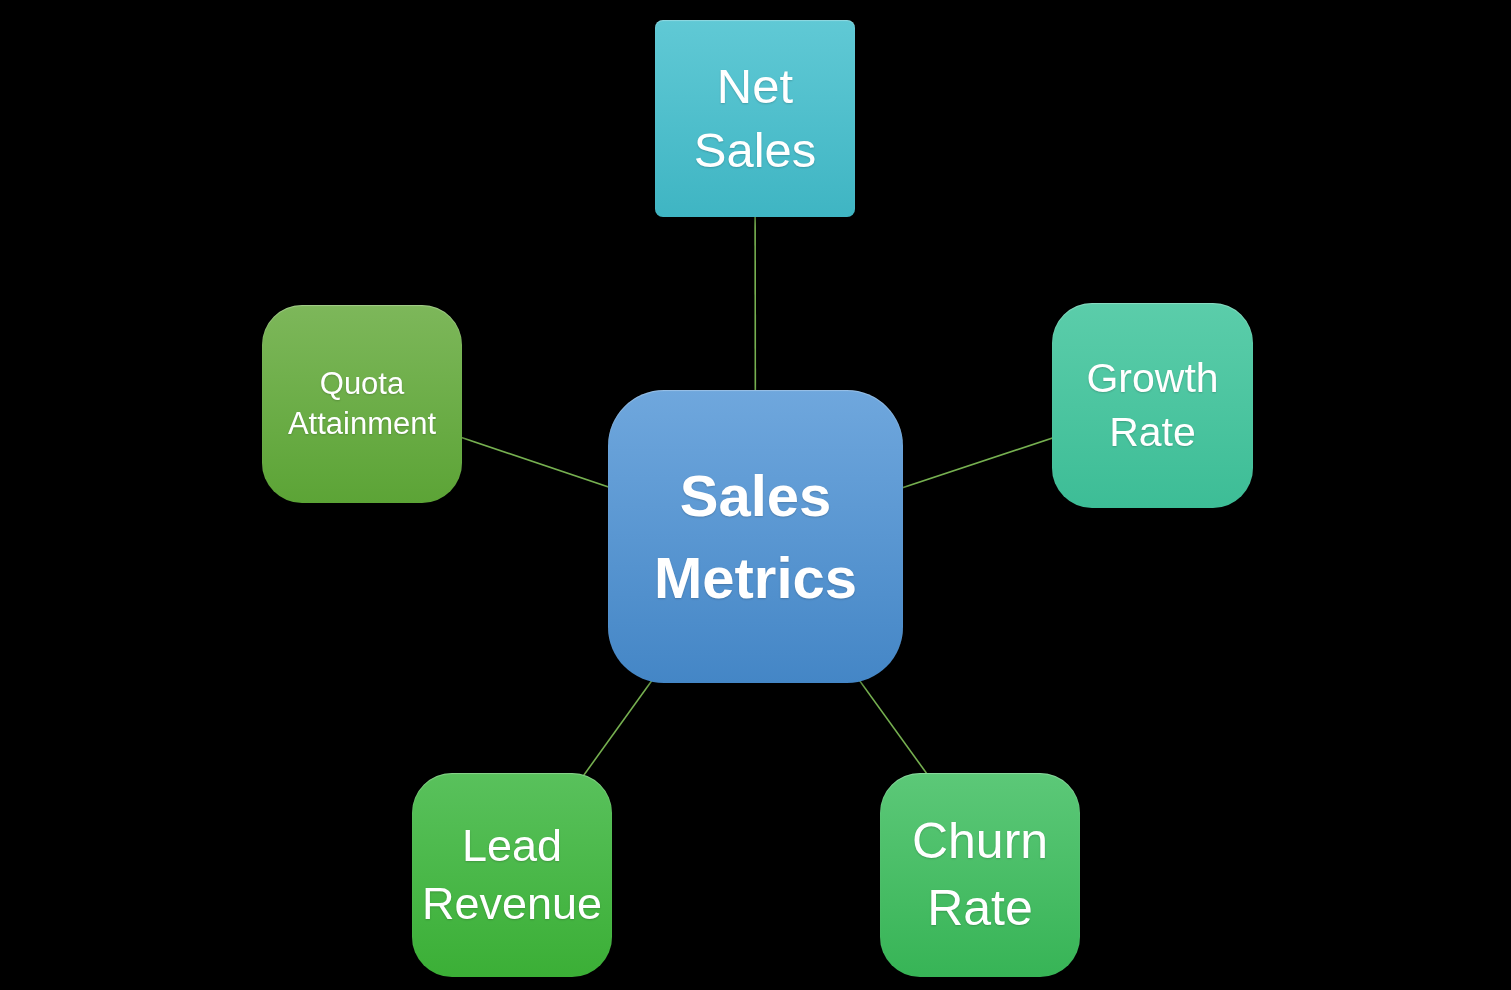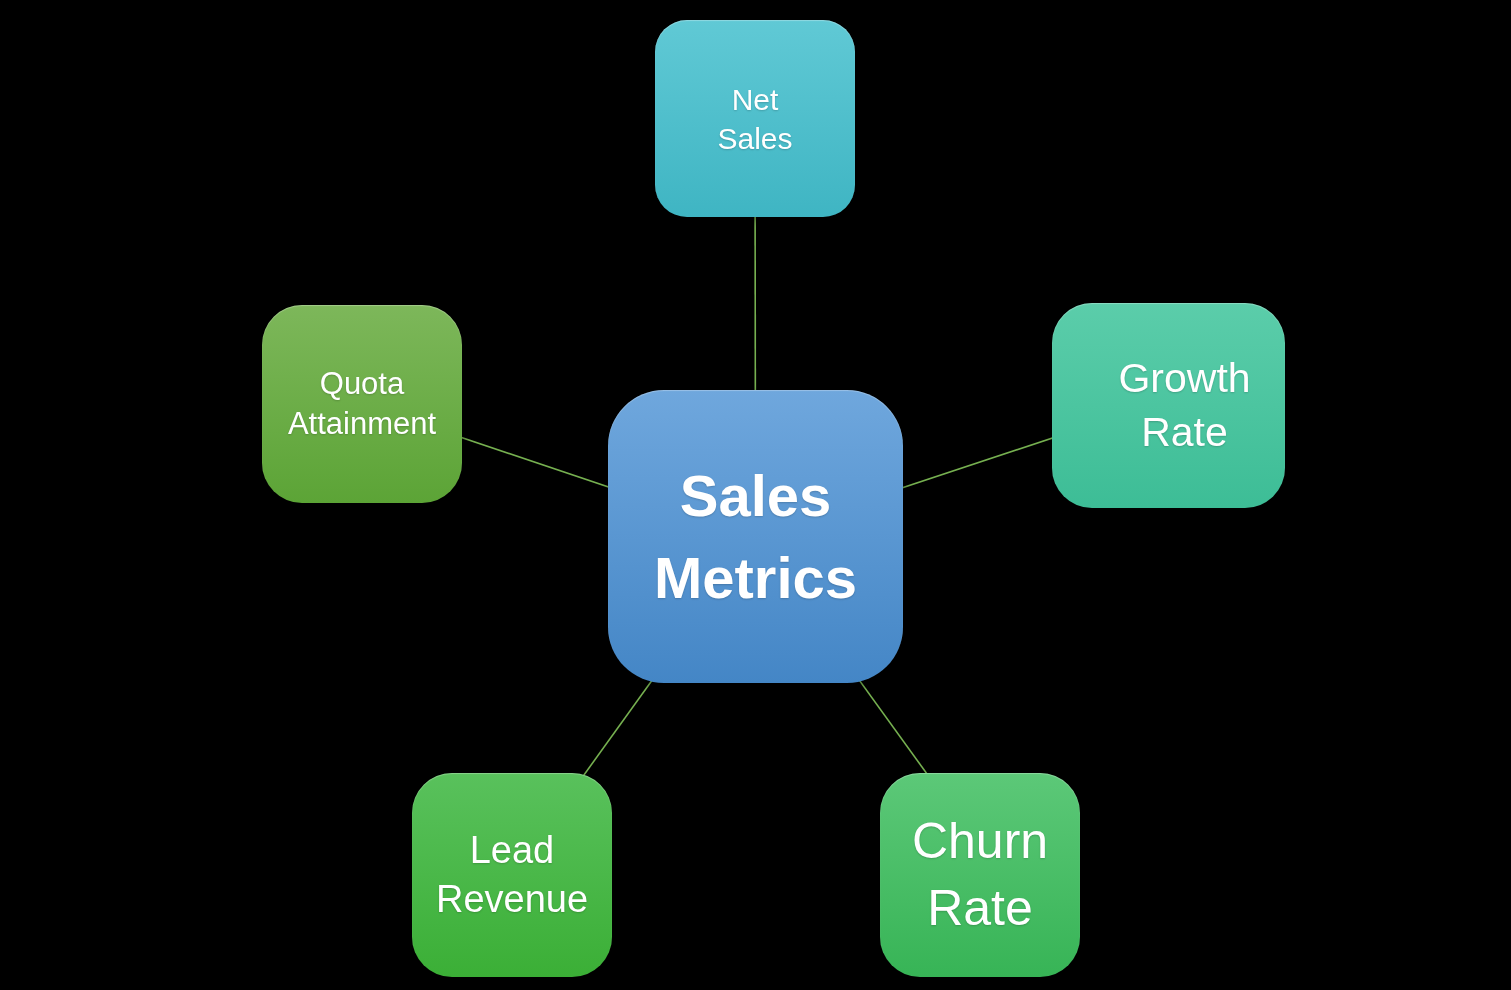--- a/index.html
+++ b/index.html
@@ -44,48 +44,47 @@
     border-radius: 56px;
     background: linear-gradient(180deg, #6FA7DD 0%, #4486C6 100%);
     font-size: 58px;
     font-weight: bold;
     line-height: 1.4;
   }
   
   .node--net {
     left: 655px; top: 20px;
     width: 200px; height: 197px;
-    border-radius: 32px;
+    border-radius: 8px;
     background: linear-gradient(180deg, #60C9D5 0%, #3FB5C3 100%);
-    font-size: 30px;
+    font-size: 49px;
     line-height: 1.3;
   }
   .node--growth {
     left: 1052px; top: 303px;
     width: 201px; height: 205px;
     border-radius: 40px;
     background: linear-gradient(180deg, #5BCDAA 0%, #3DBD96 100%);
     font-size: 41px;
     line-height: 1.3;
-    padding-left: 32px;
   }
   .node--churn {
     left: 880px; top: 773px;
     width: 200px; height: 204px;
     border-radius: 40px;
     background: linear-gradient(180deg, #5CC878 0%, #37B456 100%);
     font-size: 50px;
     line-height: 1.35;
   }
   .node--lead {
     left: 412px; top: 773px;
     width: 200px; height: 204px;
     border-radius: 40px;
     background: linear-gradient(180deg, #59C15C 0%, #3BAF36 100%);
-    font-size: 38px;
+    font-size: 45px;
     line-height: 1.3;
     text-align: center;
   }
   .node--quota {
     left: 262px; top: 305px;
     width: 200px; height: 198px;
     border-radius: 40px;
     background: linear-gradient(180deg, #7DB75A 0%, #5CA436 100%);
     font-size: 31px;
     line-height: 1.3;

